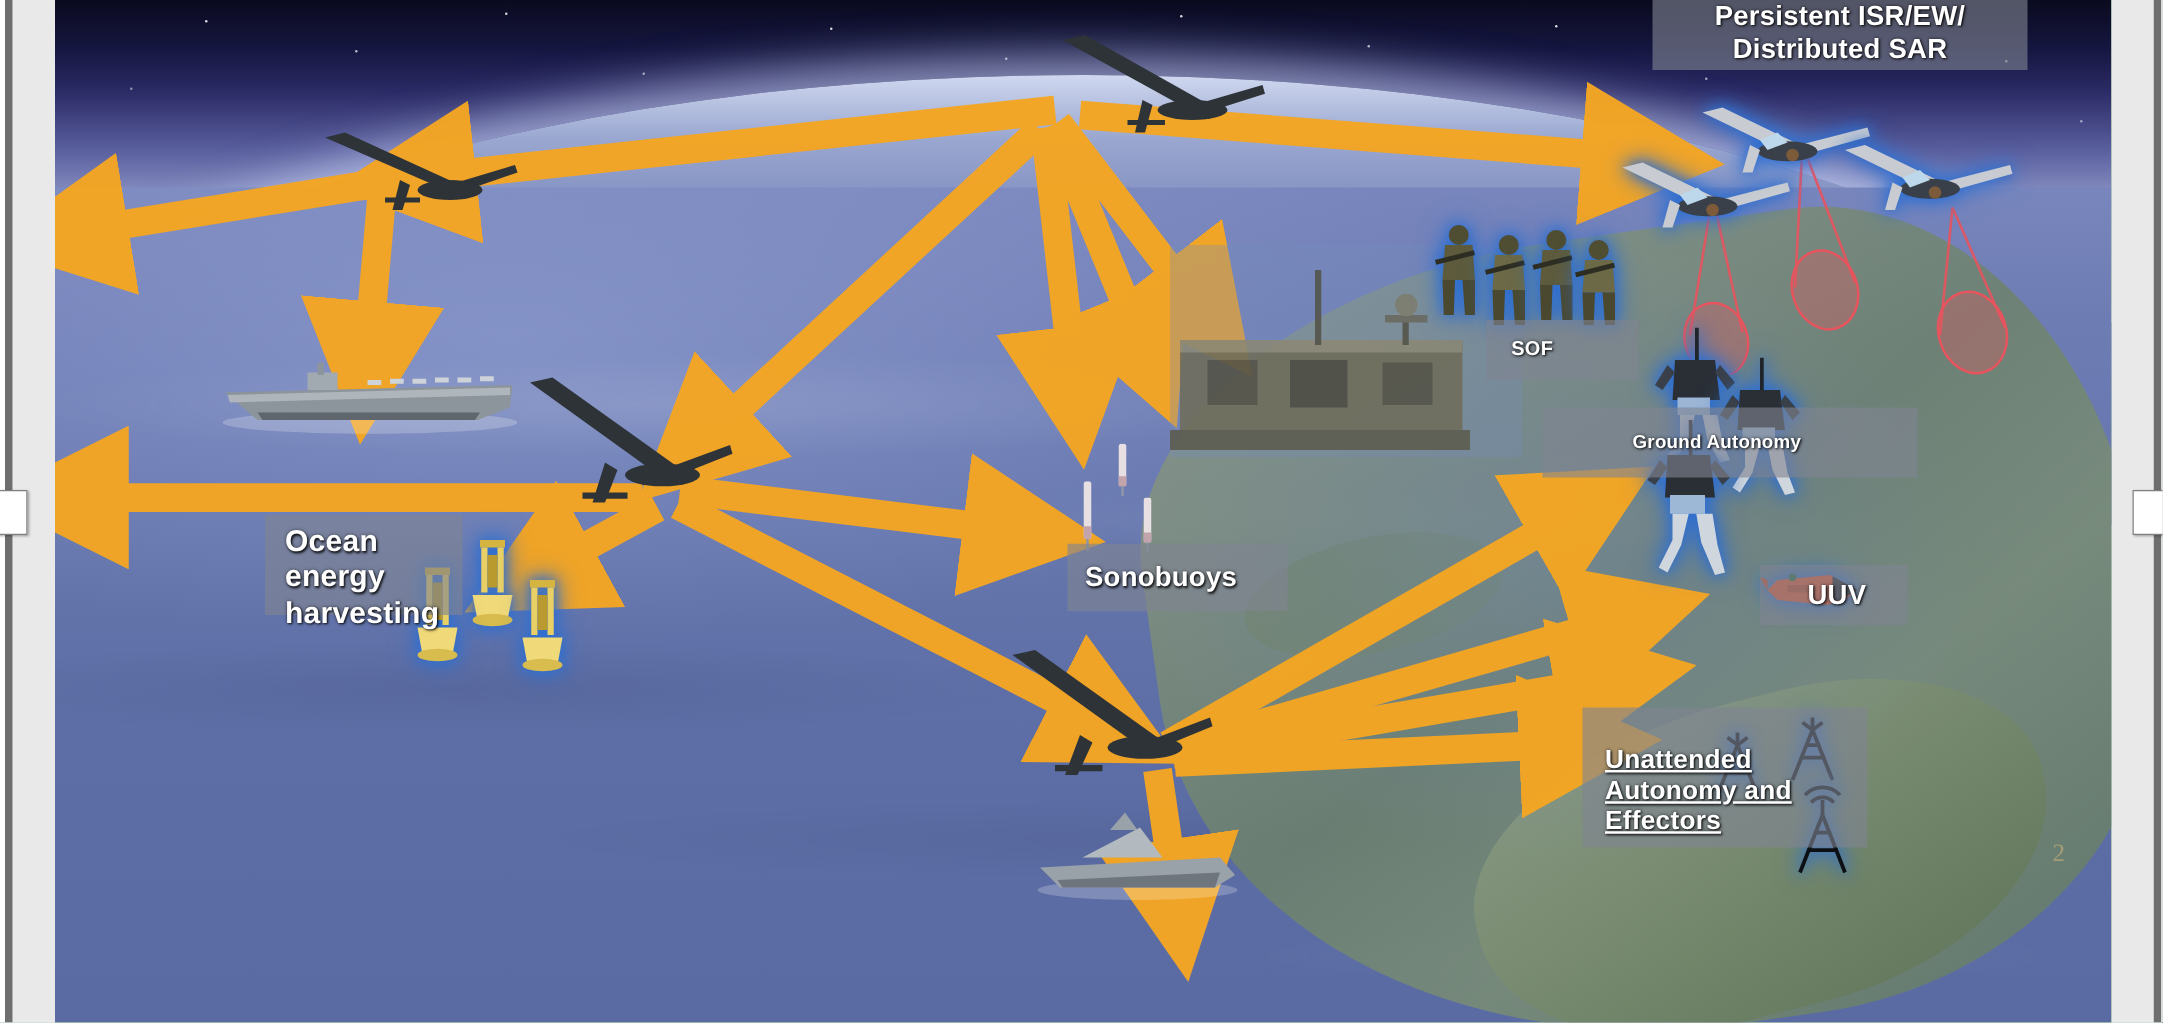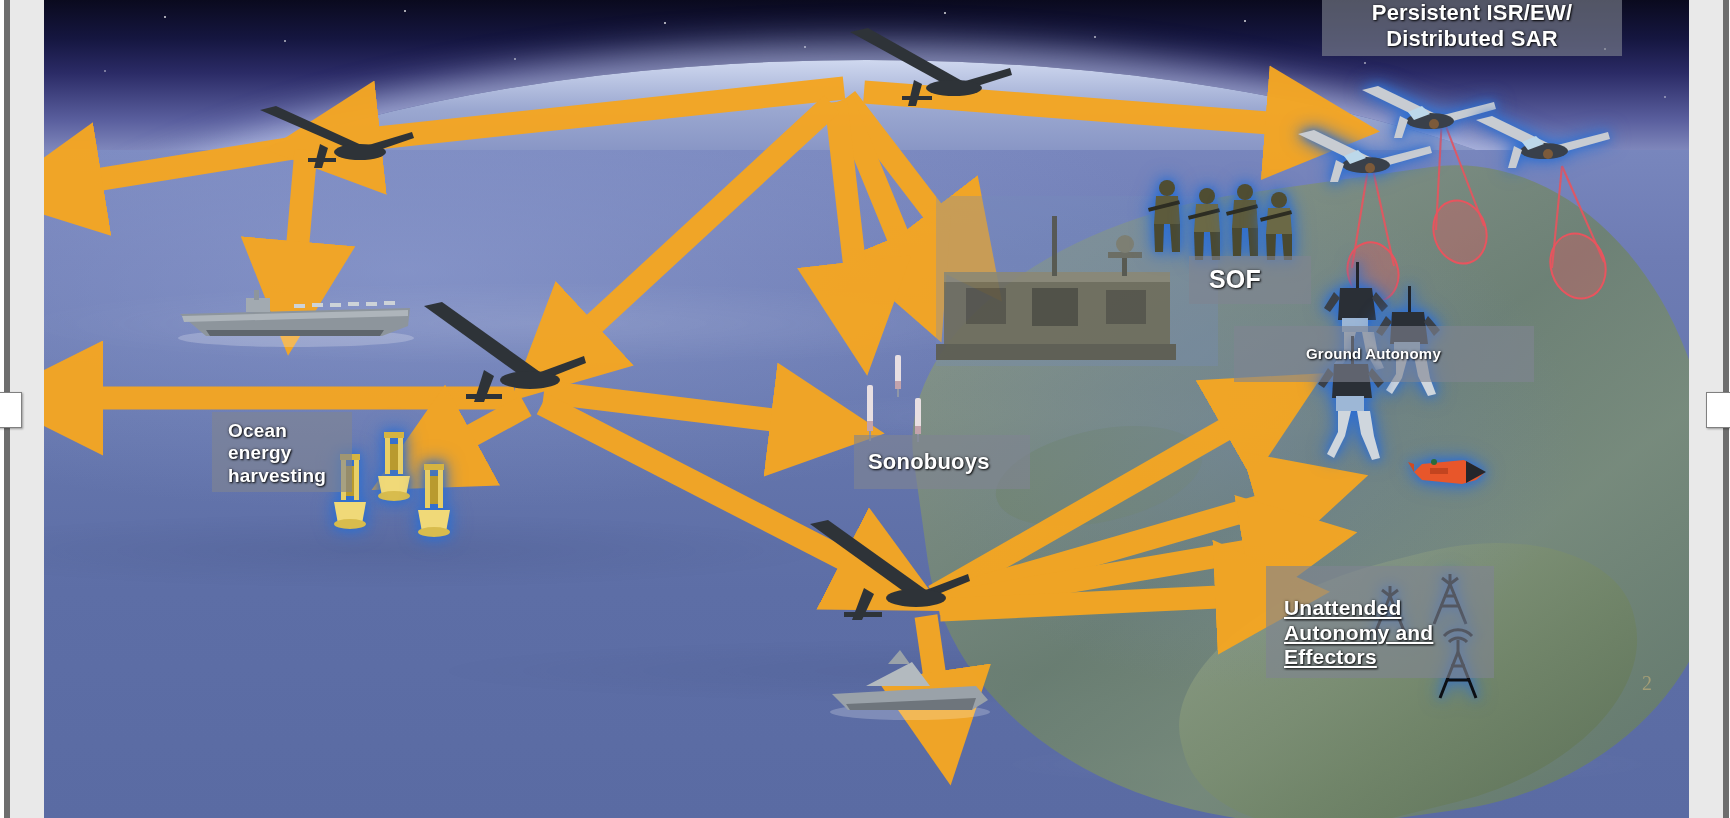--- a/index.html
+++ b/index.html
@@ -73,25 +73,25 @@
   .glow{filter:drop-shadow(0 0 5px #2f6fd0) drop-shadow(0 0 9px #2f6fd0);}
 
   
   .label{position:absolute;background:rgba(127,133,145,.62);color:#ffffff;
      font-weight:bold;letter-spacing:.2px;line-height:1.18;
      text-shadow:1px 1px 2px rgba(0,0,0,.85),0 0 3px rgba(0,0,0,.5);
      display:flex;align-items:center;box-sizing:border-box;}
   .label.center{justify-content:center;text-align:center;}
 
   #lbl-isr{left:1278px;top:-4px;width:300px;height:60px;font-size:22px;padding:0 10px;}
-  #lbl-sof{left:1145px;top:256px;width:122px;height:48px;font-size:25px;padding-left:20px;}
+  #lbl-sof{left:1145px;top:256px;width:122px;height:48px;font-size:16px;padding-left:20px;}
   #lbl-ground{left:1190px;top:326px;width:300px;height:56px;font-size:15px;padding-left:72px;}
   #lbl-fob{left:1004px;top:340px;width:108px;height:56px;font-size:22px;padding-left:20px;}
   #lbl-sono{left:810px;top:435px;width:176px;height:54px;font-size:22px;padding-left:14px;align-items:center;}
-  #lbl-ocean{left:168px;top:412px;width:140px;height:80px;font-size:19px;padding:8px 0 0 16px;align-items:flex-start;}
+  #lbl-ocean{left:168px;top:412px;width:158px;height:80px;font-size:24px;padding:8px 0 0 16px;align-items:flex-start;}
   #lbl-uuv{left:1364px;top:452px;width:118px;height:48px;font-size:22px;padding-left:38px;}
   #lbl-unatt{left:1222px;top:566px;width:228px;height:112px;font-size:21px;padding:22px 0 0 18px;align-items:center;text-decoration:underline;}
 
   #slide-number{position:absolute;left:1598px;top:672px;font-size:20px;color:#b7a878;
      font-family:"Liberation Serif",serif;opacity:.75;}
 </style>
 </head>
 <body>
 
 <div id="app">
@@ -457,20 +457,23 @@
       <span>Sonobuoys</span>
     </div>
 
     <div class="label" id="lbl-ocean">
       <div>
         <div>Ocean energy</div>
         <div>harvesting</div>
       </div>
     </div>
 
+    <div class="label" id="lbl-uuv">
+      <span>UUV</span>
+    </div>
 
     <div class="label" id="lbl-unatt">
       <div>
         <div>Unattended</div>
         <div>Autonomy and</div>
         <div>Effectors</div>
       </div>
     </div>
 
     <div id="slide-number">2</div>

